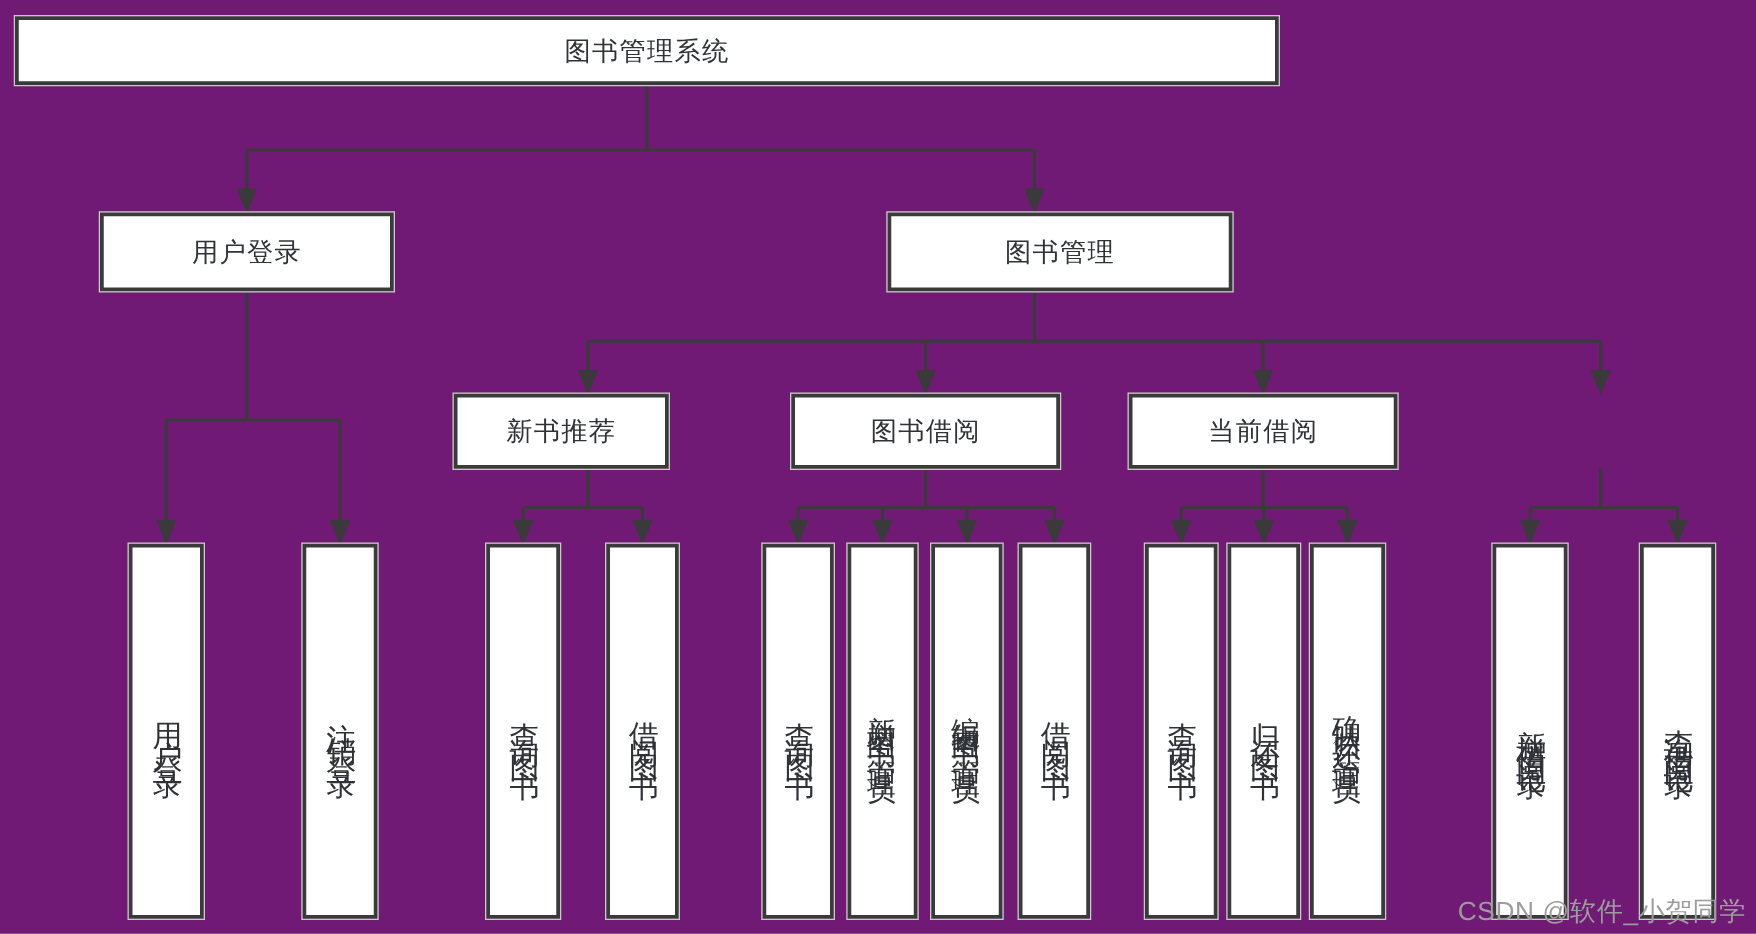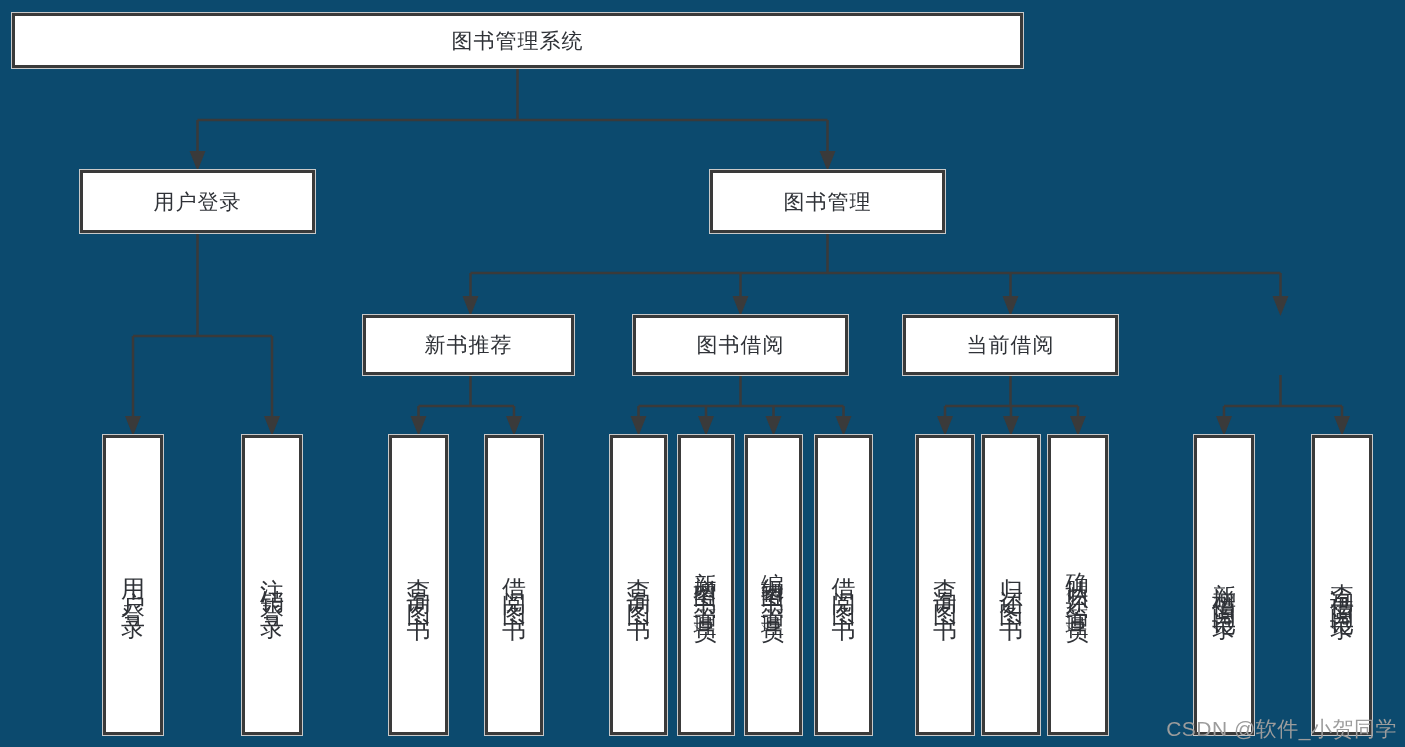--- a/index.html
+++ b/index.html
@@ -4,21 +4,21 @@
 <style>
   html, body { margin: 0; padding: 0; background: #ffffff; }
   body {
     width: 1405px; height: 747px;
     font-family: "Liberation Sans", "DejaVu Sans", sans-serif;
     overflow: hidden;
   }
   .canvas {
     position: relative;
     width: 1405px; height: 747px;
-    background: #0c4a6e;
+    background: #701a75;
   }
   svg.wires {
     position: absolute; left: 0; top: 0;
     width: 1405px; height: 747px;
     pointer-events: none;
   }
   .node {
     position: absolute;
     box-sizing: border-box;
     background: #ffffff;
@@ -82,25 +82,25 @@
     </g>
   </svg>
 
   <div class="node hnode" style="left:12px; top:13px; width:1011px; height:55px">
     <span>图书管理系统</span>
   </div>
 
   <div class="node hnode" style="left:80px; top:170px; width:235px; height:63px">
     <span>用户登录</span>
   </div>
-  <div class="node hnode" style="left:710px; top:170px; width:235px; height:63px">
+  <div class="node hnode" style="left:710px; top:170px; width:276px; height:63px">
     <span>图书管理</span>
   </div>
 
-  <div class="node hnode" style="left:363px; top:315px; width:211px; height:60px">
+  <div class="node hnode" style="left:363px; top:315px; width:172px; height:60px">
     <span>新书推荐</span>
   </div>
   <div class="node hnode" style="left:633px; top:315px; width:215px; height:60px">
     <span>图书借阅</span>
   </div>
   <div class="node hnode" style="left:903px; top:315px; width:215px; height:60px">
     <span>当前借阅</span>
   </div>
 
   <div class="node leaf" style="left:103px; width:60px">

